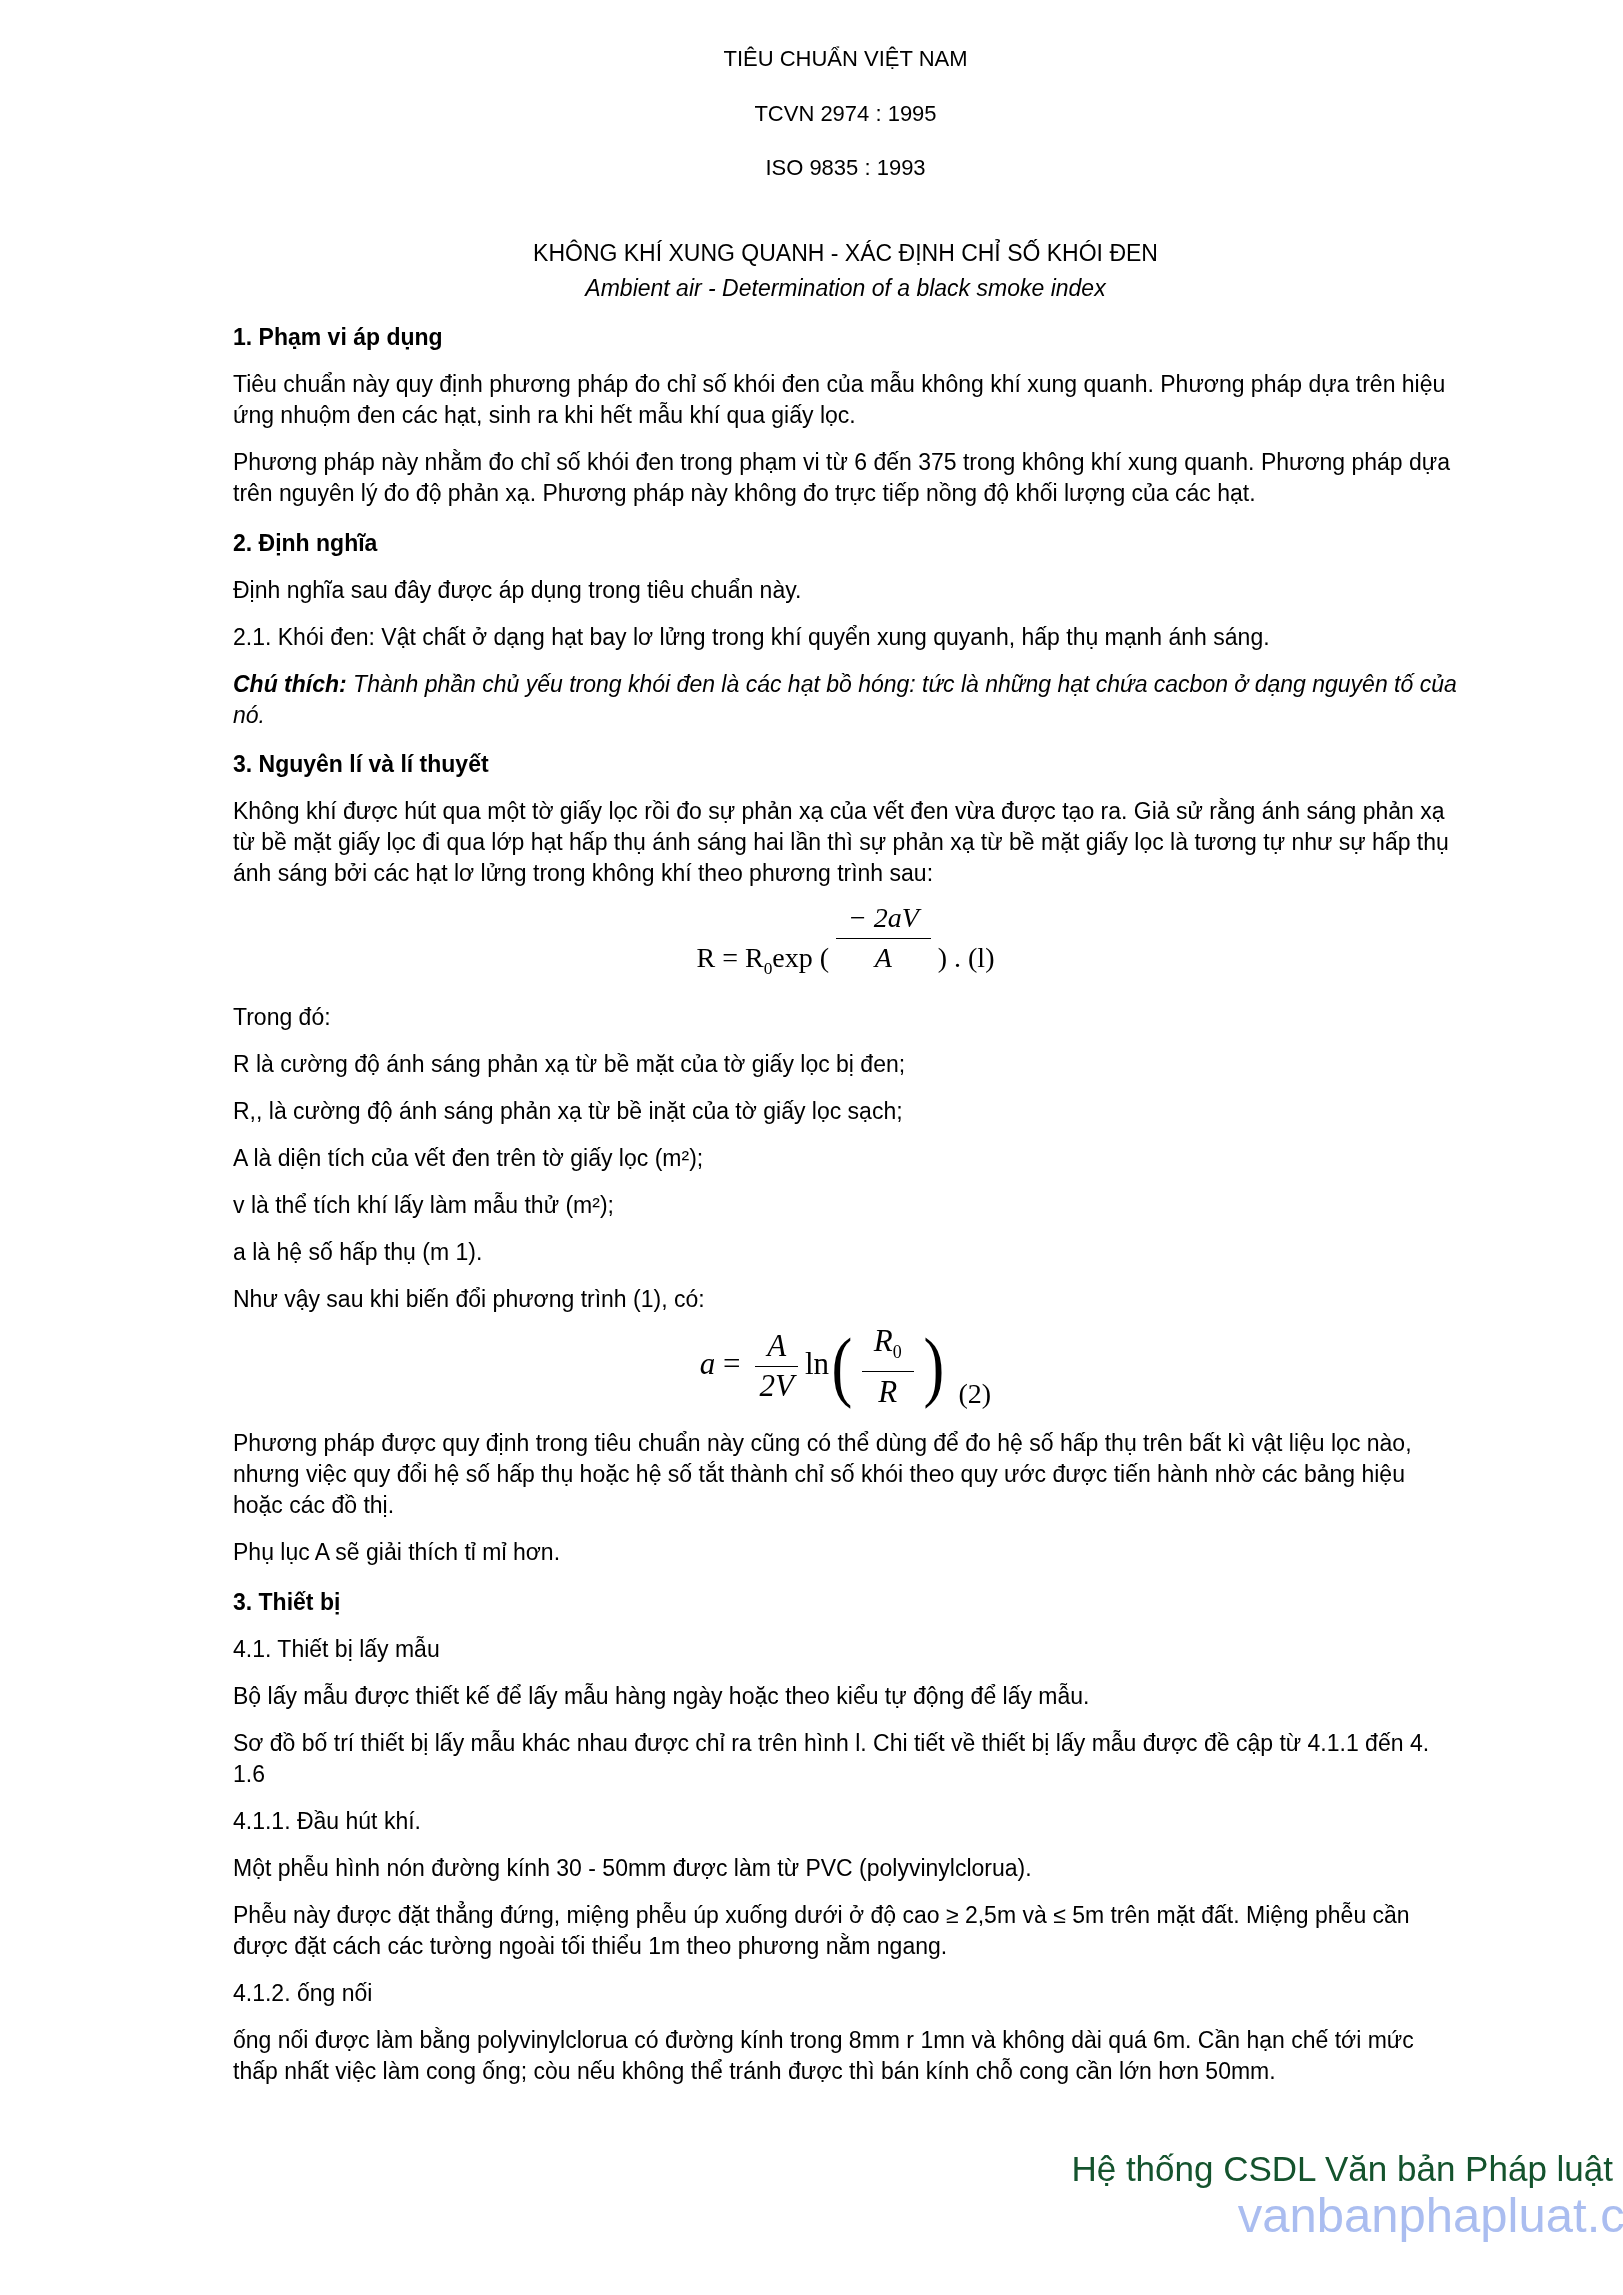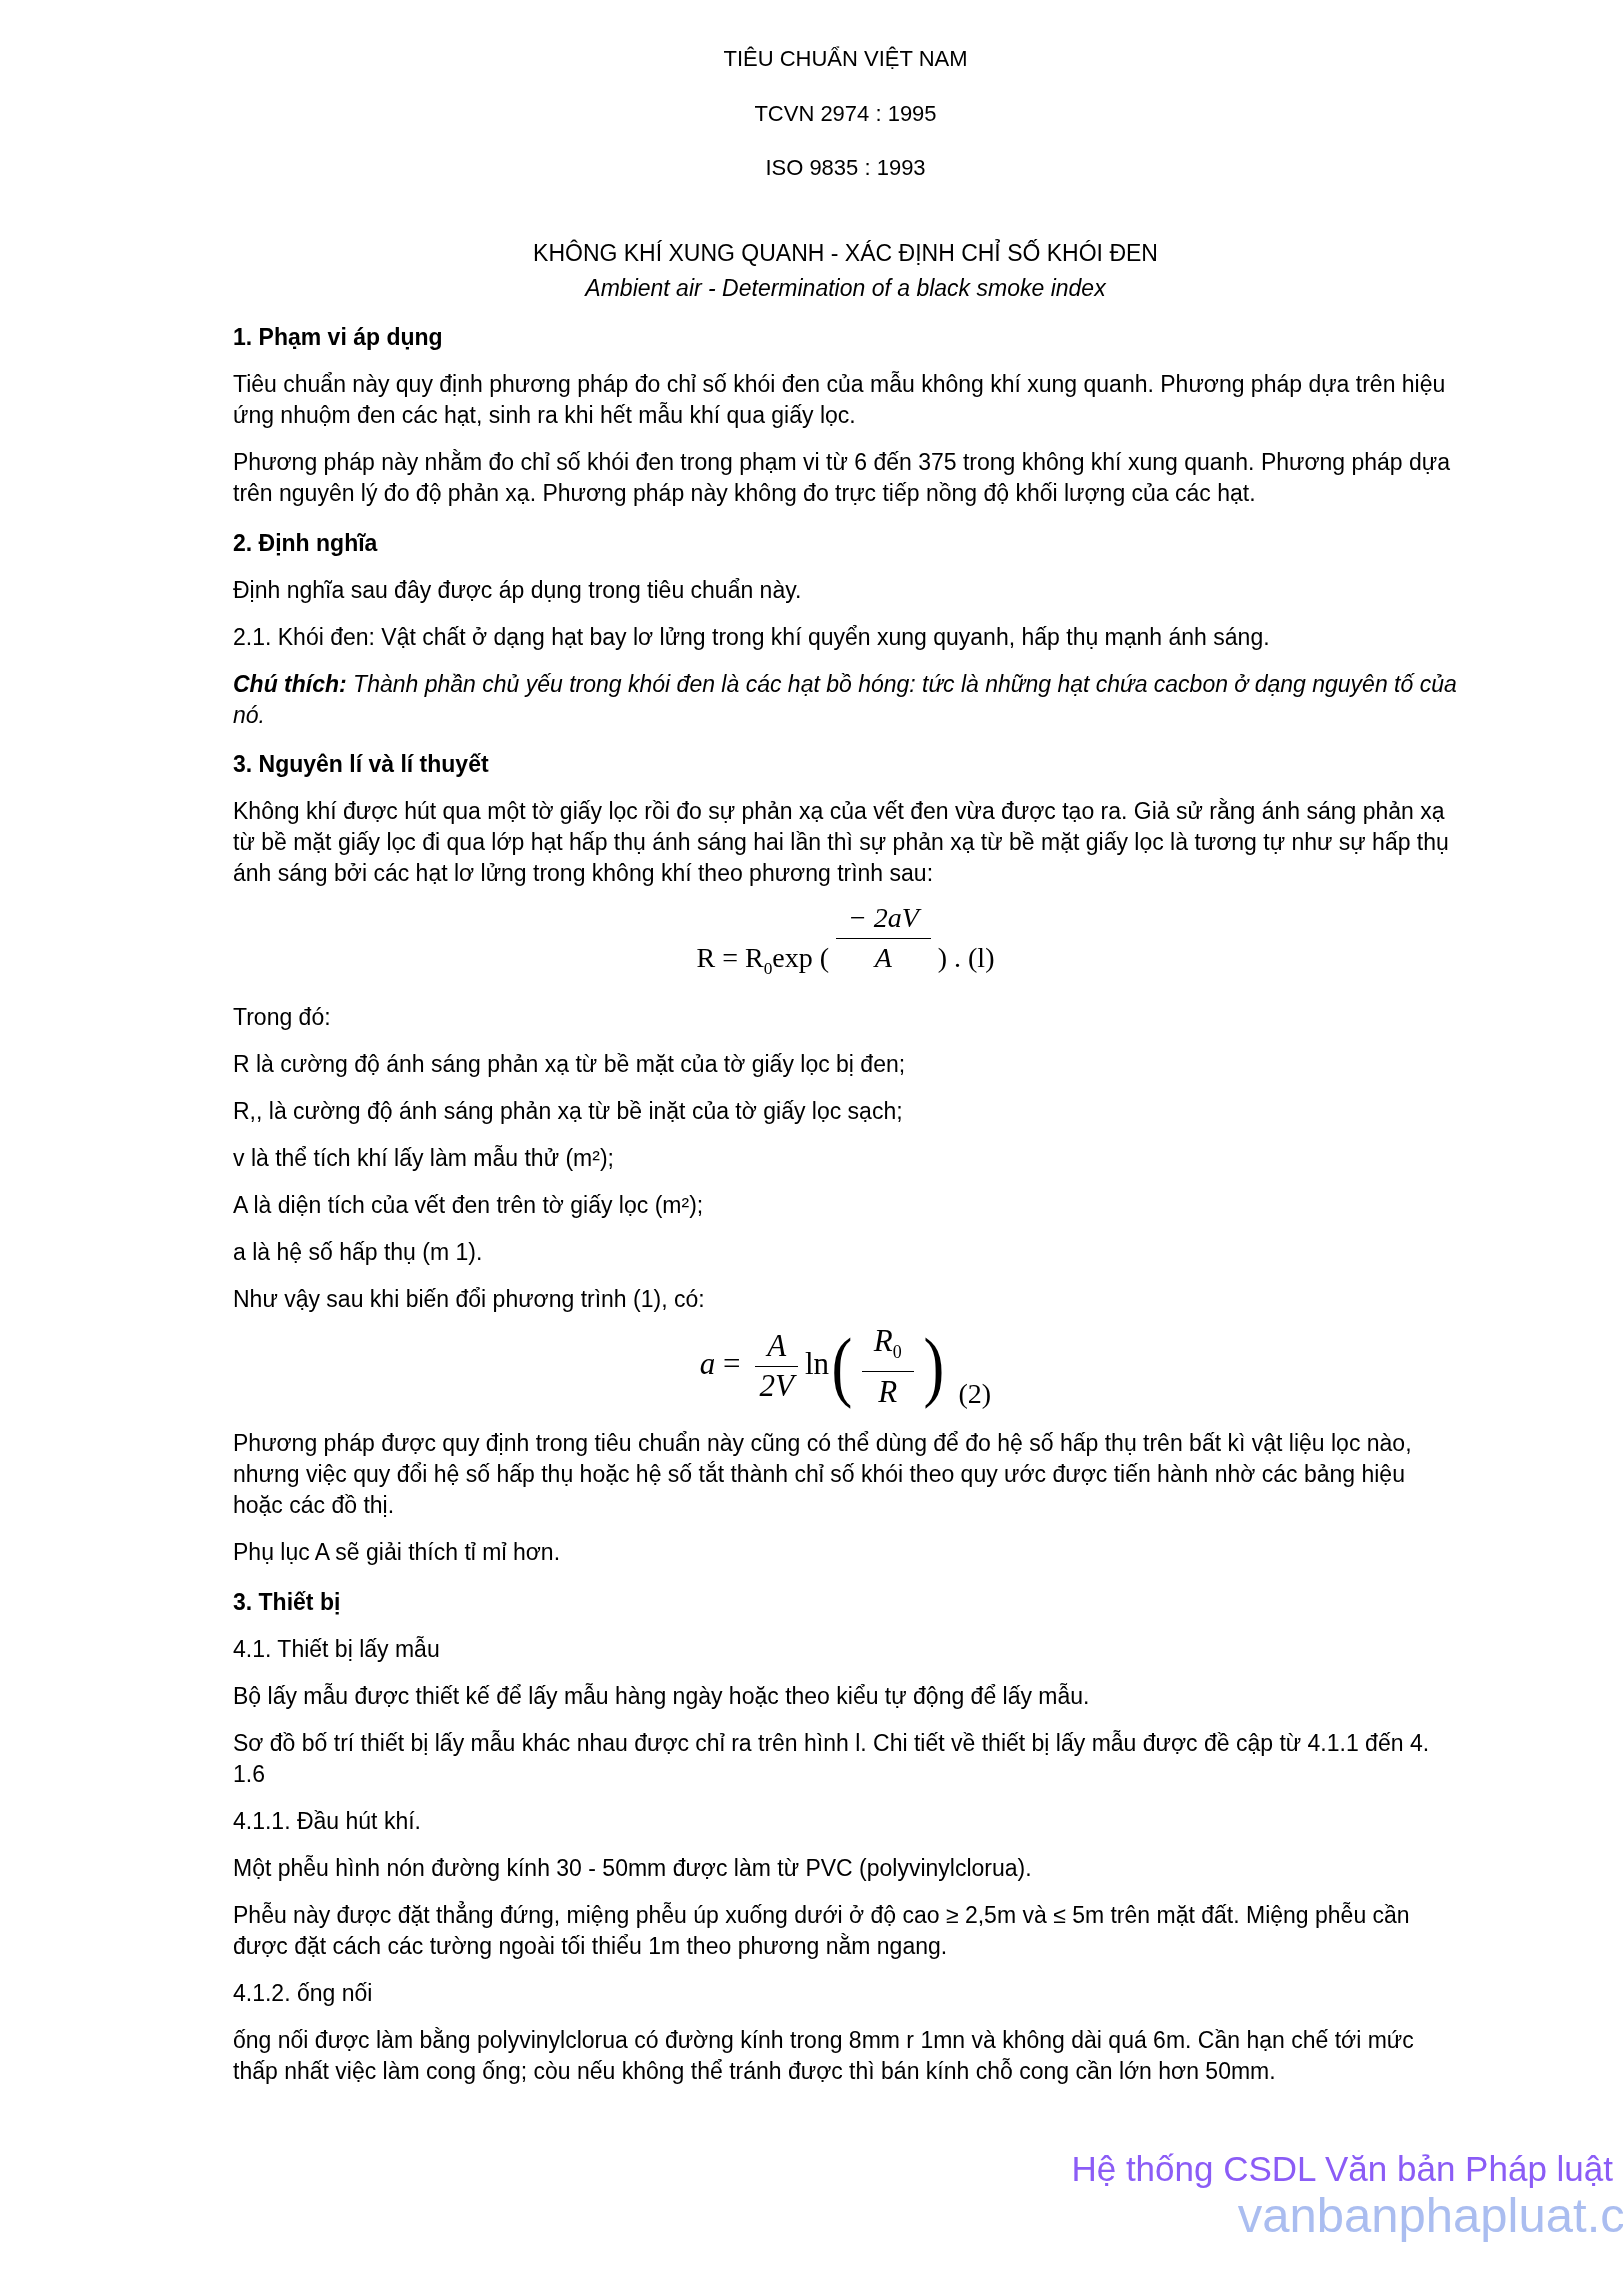--- a/index.html
+++ b/index.html
@@ -61,21 +61,21 @@
     position:absolute;
     z-index:0;
     top:2149px;
     right:10px;
     text-align:right;
     white-space:nowrap;
   }
   .wm1 {
     font-size:35px;
     line-height:39px;
-    color:#8b5cf6;
+    color:#14532d;
     font-family:"Liberation Sans", sans-serif;
   }
   .wm2 {
     font-size:49px;
     line-height:54px;
     color:#aabdf0;
     margin-right:-39px;
     font-family:"Liberation Sans", sans-serif;
   }
 </style>
@@ -109,22 +109,22 @@
     <p class="sec">3. Nguyên lí và lí thuyết</p>
     <p>Không khí được hút qua một tờ giấy lọc rồi đo sự phản xạ của vết đen vừa được tạo ra. Giả sử rằng ánh sáng phản xạ từ bề mặt giấy lọc đi qua lớp hạt hấp thụ ánh sáng hai lần thì sự phản xạ từ bề mặt giấy lọc là tương tự như sự hấp thụ ánh sáng bởi các hạt lơ lửng trong không khí theo phương trình sau:</p>
 
     <div class="formula f1">
       <span class="fr">R = R</span><sub>0</sub><span class="fr">exp (</span><span class="frac"><span class="num fi">− 2aV</span><span class="den fi">A</span></span><span class="fr">) . (l)</span>
     </div>
 
     <p>Trong đó:</p>
     <p>R là cường độ ánh sáng phản xạ từ bề mặt của tờ giấy lọc bị đen;</p>
     <p>R,, là cường độ ánh sáng phản xạ từ bề inặt của tờ giấy lọc sạch;</p>
+    <p>A là diện tích của vết đen trên tờ giấy lọc (m²);</p>
     <p>v là thể tích khí lấy làm mẫu thử (m²);</p>
-    <p>A là diện tích của vết đen trên tờ giấy lọc (m²);</p>
     <p>a là hệ số hấp thụ (m 1).</p>
     <p>Như vậy sau khi biến đổi phương trình (1), có:</p>
 
     <div class="formula f2">
       <span class="fi">a</span><span class="fr"> = </span><span class="frac frac-mid"><span class="num fi">A</span><span class="den fi">2V</span></span><span class="fr">ln</span><span class="bigparen">(</span><span class="frac frac-mid"><span class="num"><span class="fi">R</span><sub>0</sub></span><span class="den fi">R</span></span><span class="bigparen">)</span><span class="ftag fr">(2)</span>
     </div>
 
     <p>Phương pháp được quy định trong tiêu chuẩn này cũng có thể dùng để đo hệ số hấp thụ trên bất kì vật liệu lọc nào, nhưng việc quy đổi hệ số hấp thụ hoặc hệ số tắt thành chỉ số khói theo quy ước được tiến hành nhờ các bảng hiệu hoặc các đồ thị.</p>
     <p>Phụ lục A sẽ giải thích tỉ mỉ hơn.</p>
 

